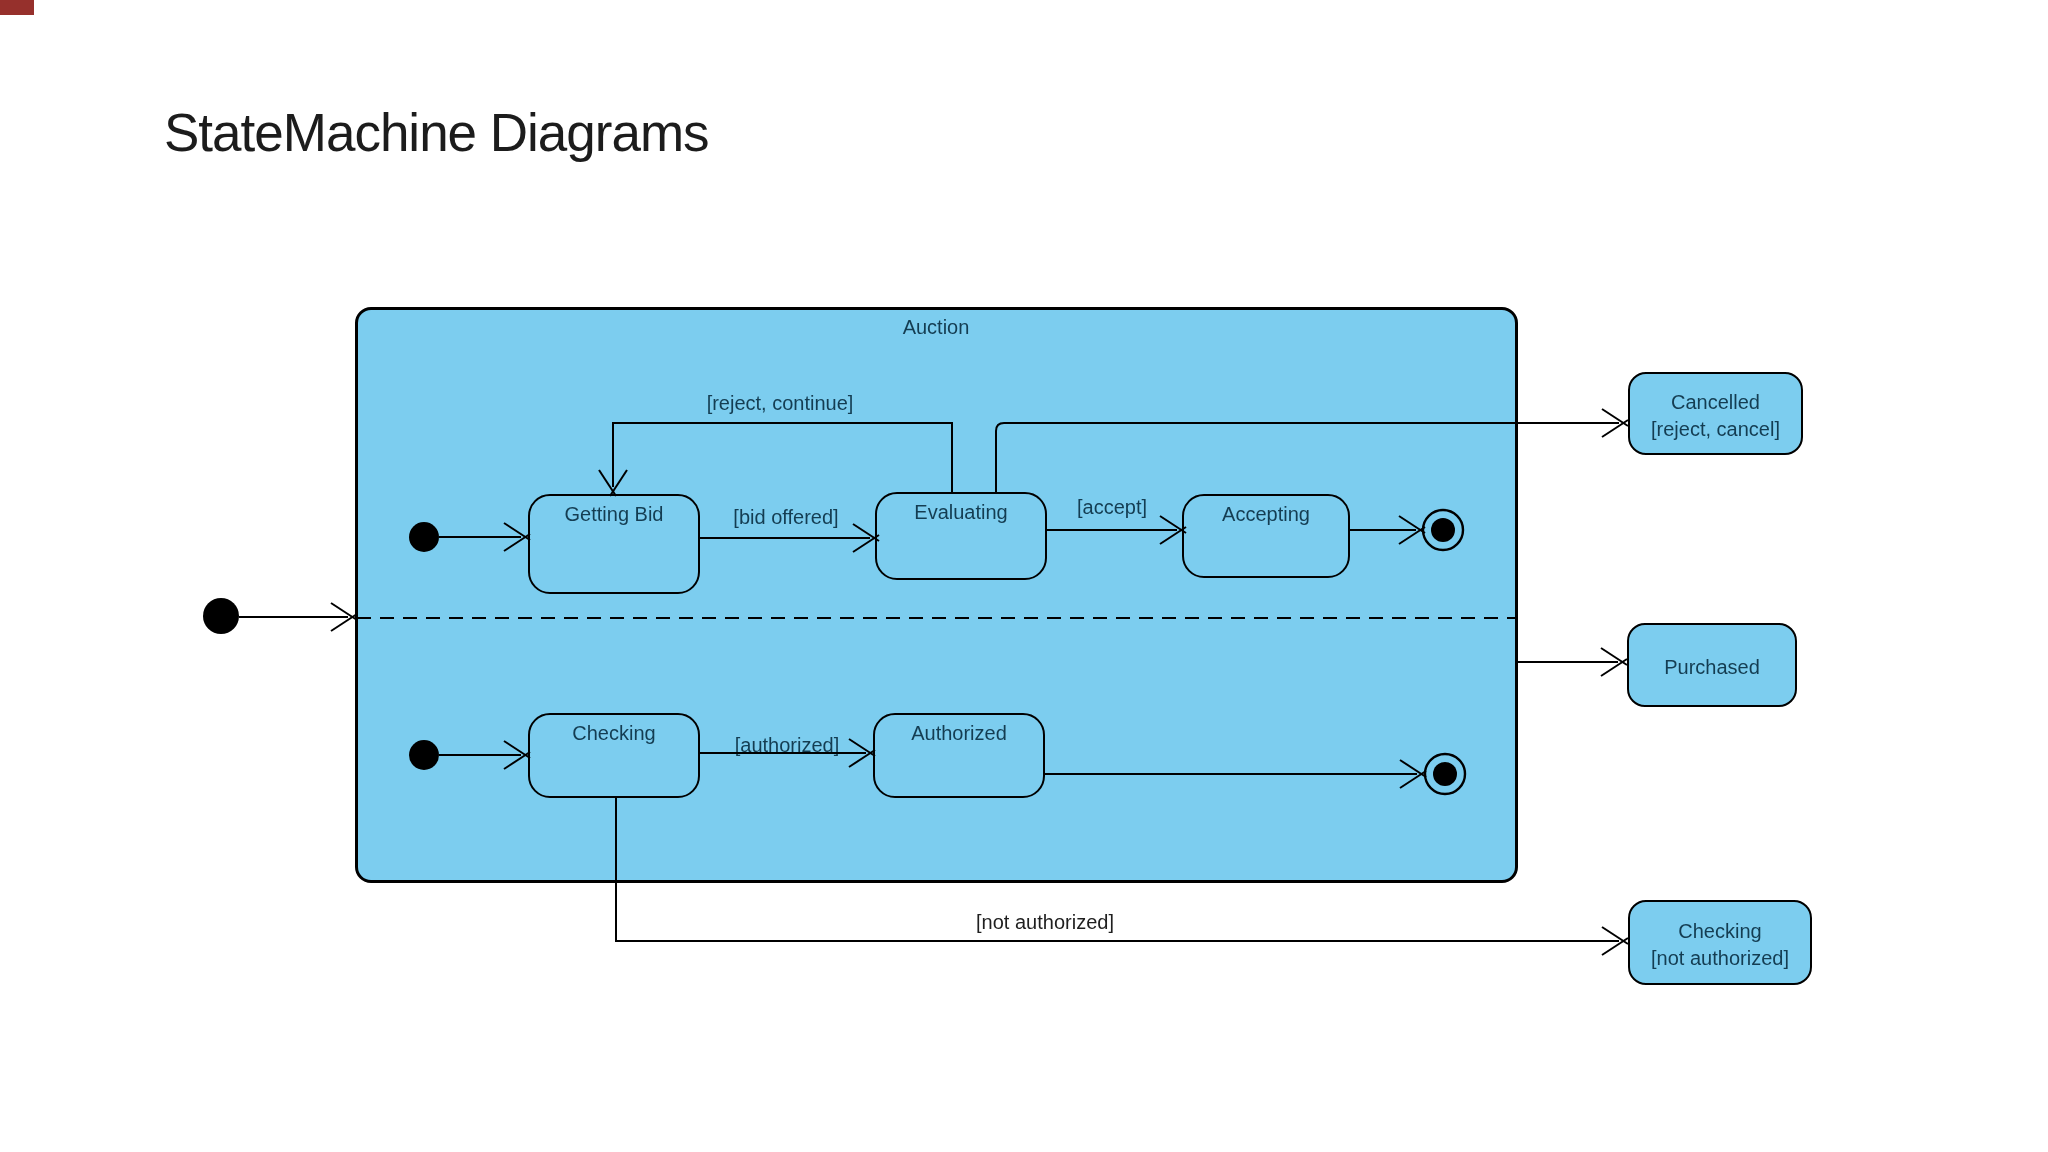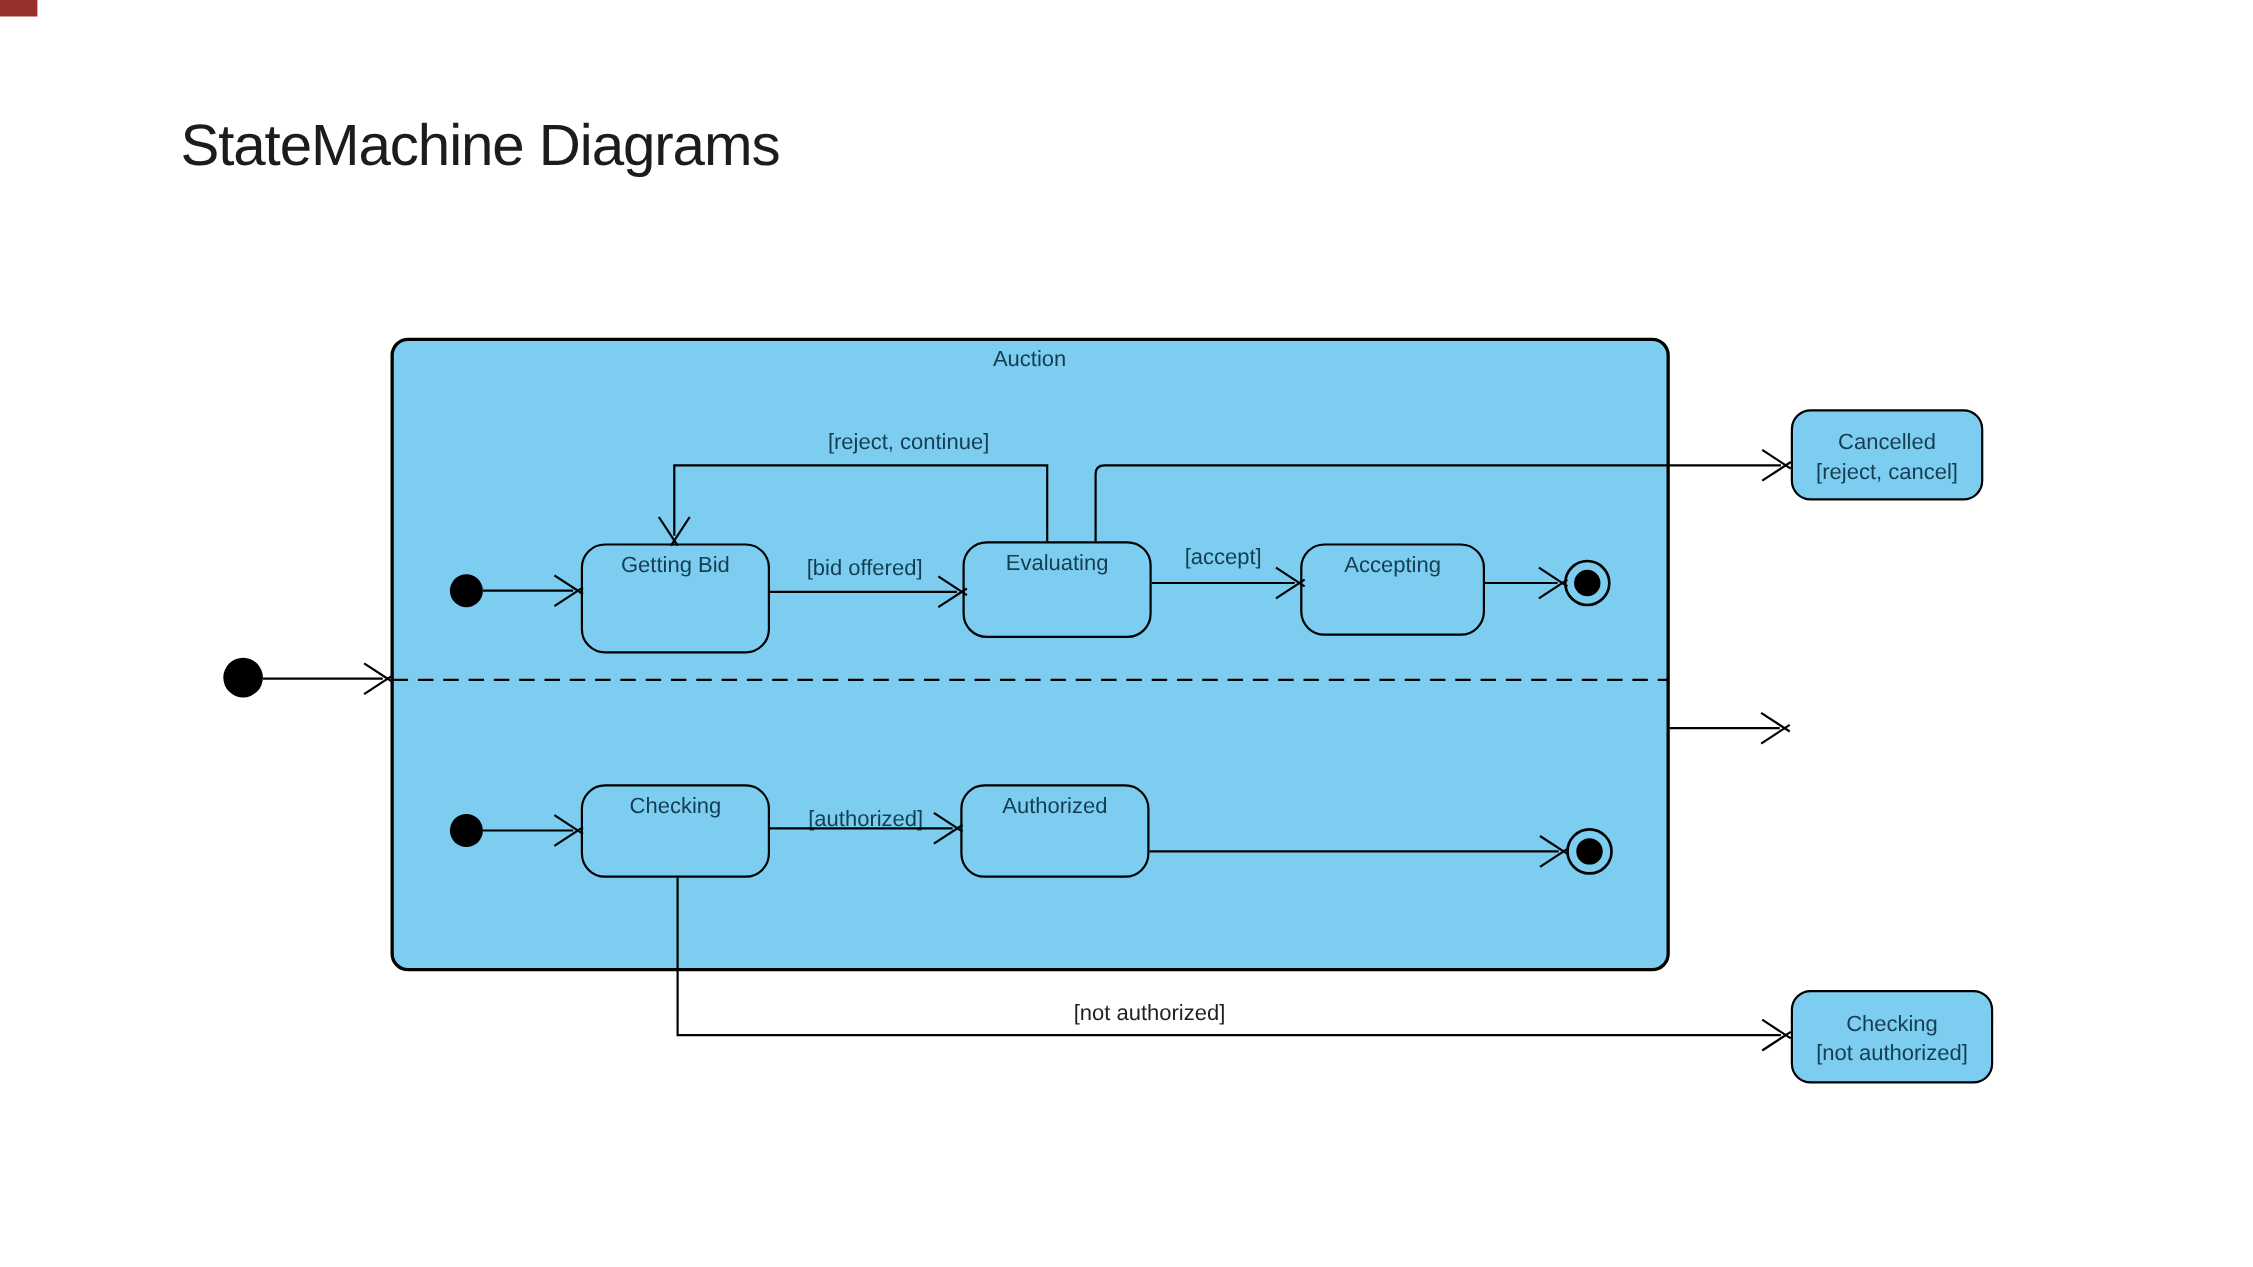--- a/index.html
+++ b/index.html
@@ -54,26 +54,29 @@
     <span>Checking</span>
   </div>
   <div class="state" style="left:873px;top:713px;width:172px;height:85px;">
     <span>Authorized</span>
   </div>
 
   <div class="ext-state" style="left:1628px;top:372px;width:175px;height:83px;">
     <span>Cancelled</span>
     <span>[reject, cancel]</span>
   </div>
+  <div class="ext-state" style="left:1627px;top:623px;width:170px;height:84px;">
+    <span>Purchased</span>
+  </div>
   <div class="ext-state" style="left:1628px;top:900px;width:184px;height:85px;">
     <span>Checking</span>
     <span>[not authorized]</span>
   </div>
 
-  <div class="tlabel" style="left:780px;top:403px;margin-left:46px;">[reject, continue]</div>
+  <div class="tlabel" style="left:780px;top:403px;">[reject, continue]</div>
   <div class="tlabel" style="left:786px;top:517px;">[bid offered]</div>
   <div class="tlabel" style="left:1112px;top:507px;">[accept]</div>
   <div class="tlabel" style="left:787px;top:745px;">[authorized]</div>
   <div class="tlabel on-white" style="left:1045px;top:922px;">[not authorized]</div>
 
   <svg class="wires" width="2048" height="1152" viewBox="0 0 2048 1152">
 
     <g>
       <circle cx="221" cy="616" r="18" fill="#000" stroke="none"></circle>
       <line x1="239" y1="617" x2="348" y2="617"></line>

